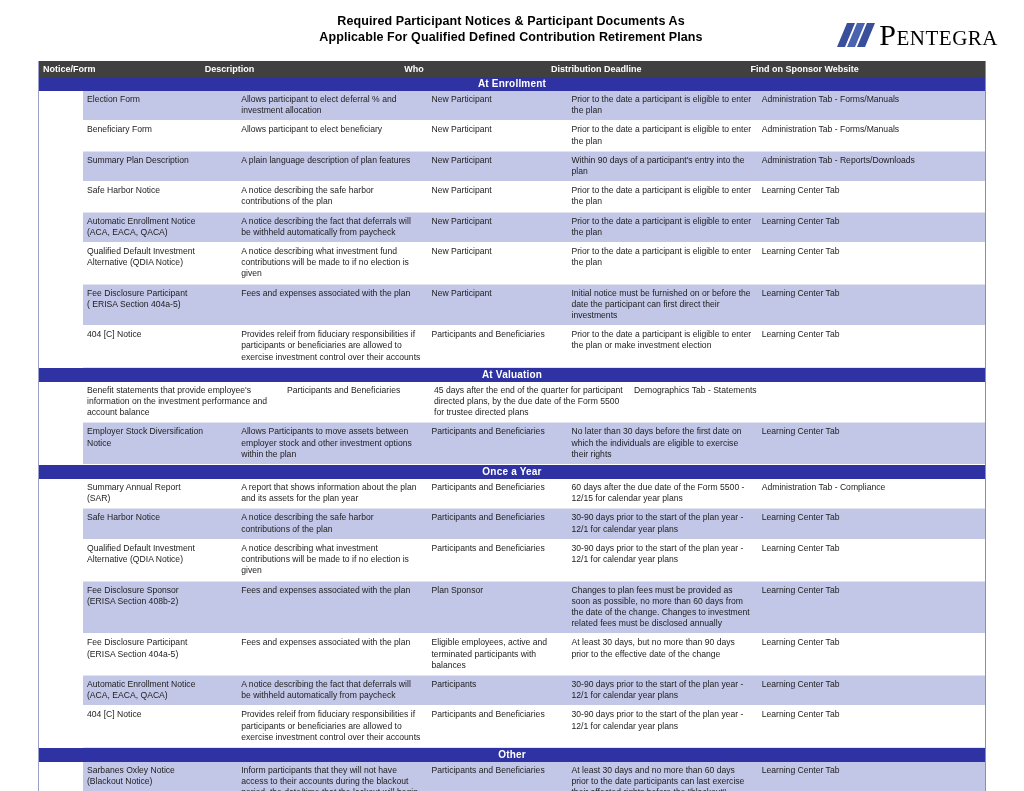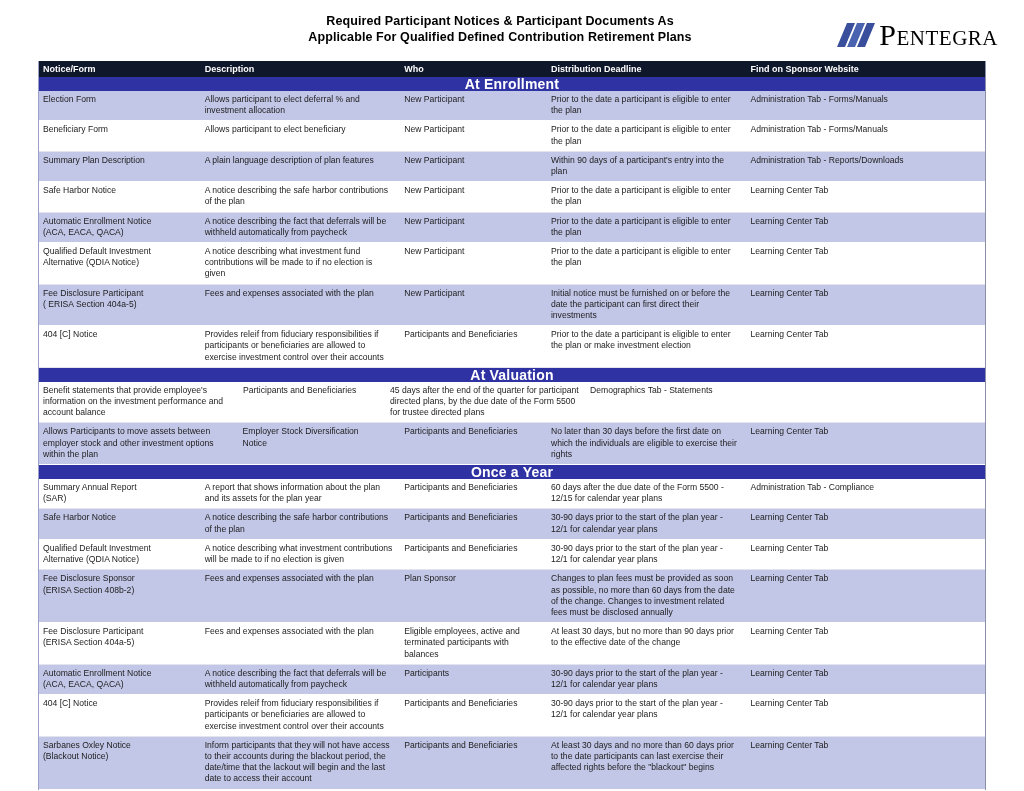--- a/index.html
+++ b/index.html
@@ -13,20 +13,21 @@
     font-family: "Liberation Sans", sans-serif;
     color: #1c1c1c;
     overflow: hidden;
   }
 
   .page {
     position: relative;
     width: 1024px;
     height: 791px;
     box-sizing: border-box;
+    padding-left: 11px;
   }
 
   
   .header {
     position: relative;
     height: 52px;
     padding-top: 12px;
   }
   .title-block {
     position: absolute;
@@ -71,20 +72,21 @@
     width: 948px;
     border-left: 1px solid #9aa0c8;
     border-right: 1px solid #8c8fa8;
     box-sizing: border-box;
   }
 
   .row {
     display: flex;
     box-sizing: border-box;
     border-bottom: 1px solid #ffffff;
+    margin-left: 44px;
   }
   .row.white  { background: #ffffff; border-bottom: 1px solid #e4e4ef; }
   .row.lav    { background: #c3c7e7; border-bottom: 1px solid #ffffff; }
 
   .cell {
     box-sizing: border-box;
     font-size: 8.6px;
     line-height: 11.2px;
     padding: 3px 6px 4px 4px;
     color: #1c1c1c;
@@ -92,37 +94,37 @@
   }
   .c1 { width: 162px; }
   .c2 { width: 200px; }
   .c3 { width: 147px; }
   .c4 { width: 200px; }
   .c5 { width: 239px; }
 
   
   .colhead {
     display: flex;
-    background: #0f172a;
+    background: #404040;
     height: 16px;
     align-items: center;
   }
   .colhead .cell {
     color: #ffffff;
     font-size: 9px;
     font-weight: bold;
     padding: 0 4px;
     line-height: 16px;
   }
 
   
   .section-bar {
     background: #2f32a3;
     color: #ffffff;
-    font-size: 14px;
+    font-size: 10px;
     font-weight: bold;
     text-align: center;
     height: 14px;
     line-height: 14px;
     letter-spacing: 0.2px;
   }
 
   .b { font-weight: normal; }
 </style>
 </head>
@@ -213,22 +215,22 @@
           <div class="cell c5">Learning Center Tab</div>
         </div>
         <div class="section-bar">At Valuation</div>
         <div class="row white">
           <div class="cell c2">Benefit statements that provide employee's information on the investment performance and account balance</div>
           <div class="cell c3">Participants and Beneficiaries</div>
           <div class="cell c4"><span>45 days after the end of the quarter for participant directed plans, by the due date of the Form 5500 for trustee directed plans</span></div>
           <div class="cell c5">Demographics Tab - Statements</div>
         </div>
         <div class="row lav">
+          <div class="cell c1"><span>Employer Stock Diversification</span><br><span>Notice</span></div>
           <div class="cell c2">Allows Participants to move assets between employer stock and other investment options within the plan</div>
-          <div class="cell c1"><span>Employer Stock Diversification</span><br><span>Notice</span></div>
           <div class="cell c3">Participants and Beneficiaries</div>
           <div class="cell c4"><span>No later than 30 days before the first date on which the individuals are eligible to exercise their rights</span></div>
           <div class="cell c5">Learning Center Tab</div>
         </div>
         <div class="section-bar">Once a Year</div>
         <div class="row white">
           <div class="cell c1"><span>Summary Annual Report</span><br><span>(SAR)</span></div>
           <div class="cell c2">A report that shows information about the plan and its assets for the plan year</div>
           <div class="cell c3">Participants and Beneficiaries</div>
           <div class="cell c4"><span>60 days after the due date of the Form 5500 - </span><span class="b">12/15 for calendar year plans</span></div>
@@ -269,20 +271,21 @@
           <div class="cell c4"><span>30-90 days prior to the start of the plan year - </span><span class="b">12/1 for calendar year plans</span></div>
           <div class="cell c5">Learning Center Tab</div>
         </div>
         <div class="row white">
           <div class="cell c1"><span>404 [C] Notice</span></div>
           <div class="cell c2">Provides releif from fiduciary responsibilities if participants or beneficiaries are allowed to exercise investment control over their accounts</div>
           <div class="cell c3">Participants and Beneficiaries</div>
           <div class="cell c4"><span>30-90 days prior to the start of the plan year - </span><span class="b">12/1 for calendar year plans</span></div>
           <div class="cell c5">Learning Center Tab</div>
         </div>
+        <div class="section-bar">Other</div>
         <div class="row lav">
           <div class="cell c1"><span>Sarbanes Oxley Notice</span><br><span>(Blackout Notice)</span></div>
           <div class="cell c2">Inform participants that they will not have access to their accounts during the blackout period, the date/time that the lackout will begin and the last date to access their account</div>
           <div class="cell c3">Participants and Beneficiaries</div>
           <div class="cell c4"><span>At least 30 days and no more than 60 days prior to the date participants can last exercise their affected rights before the "blackout" begins</span></div>
           <div class="cell c5">Learning Center Tab</div>
         </div>
       </div>
 
   </div>

